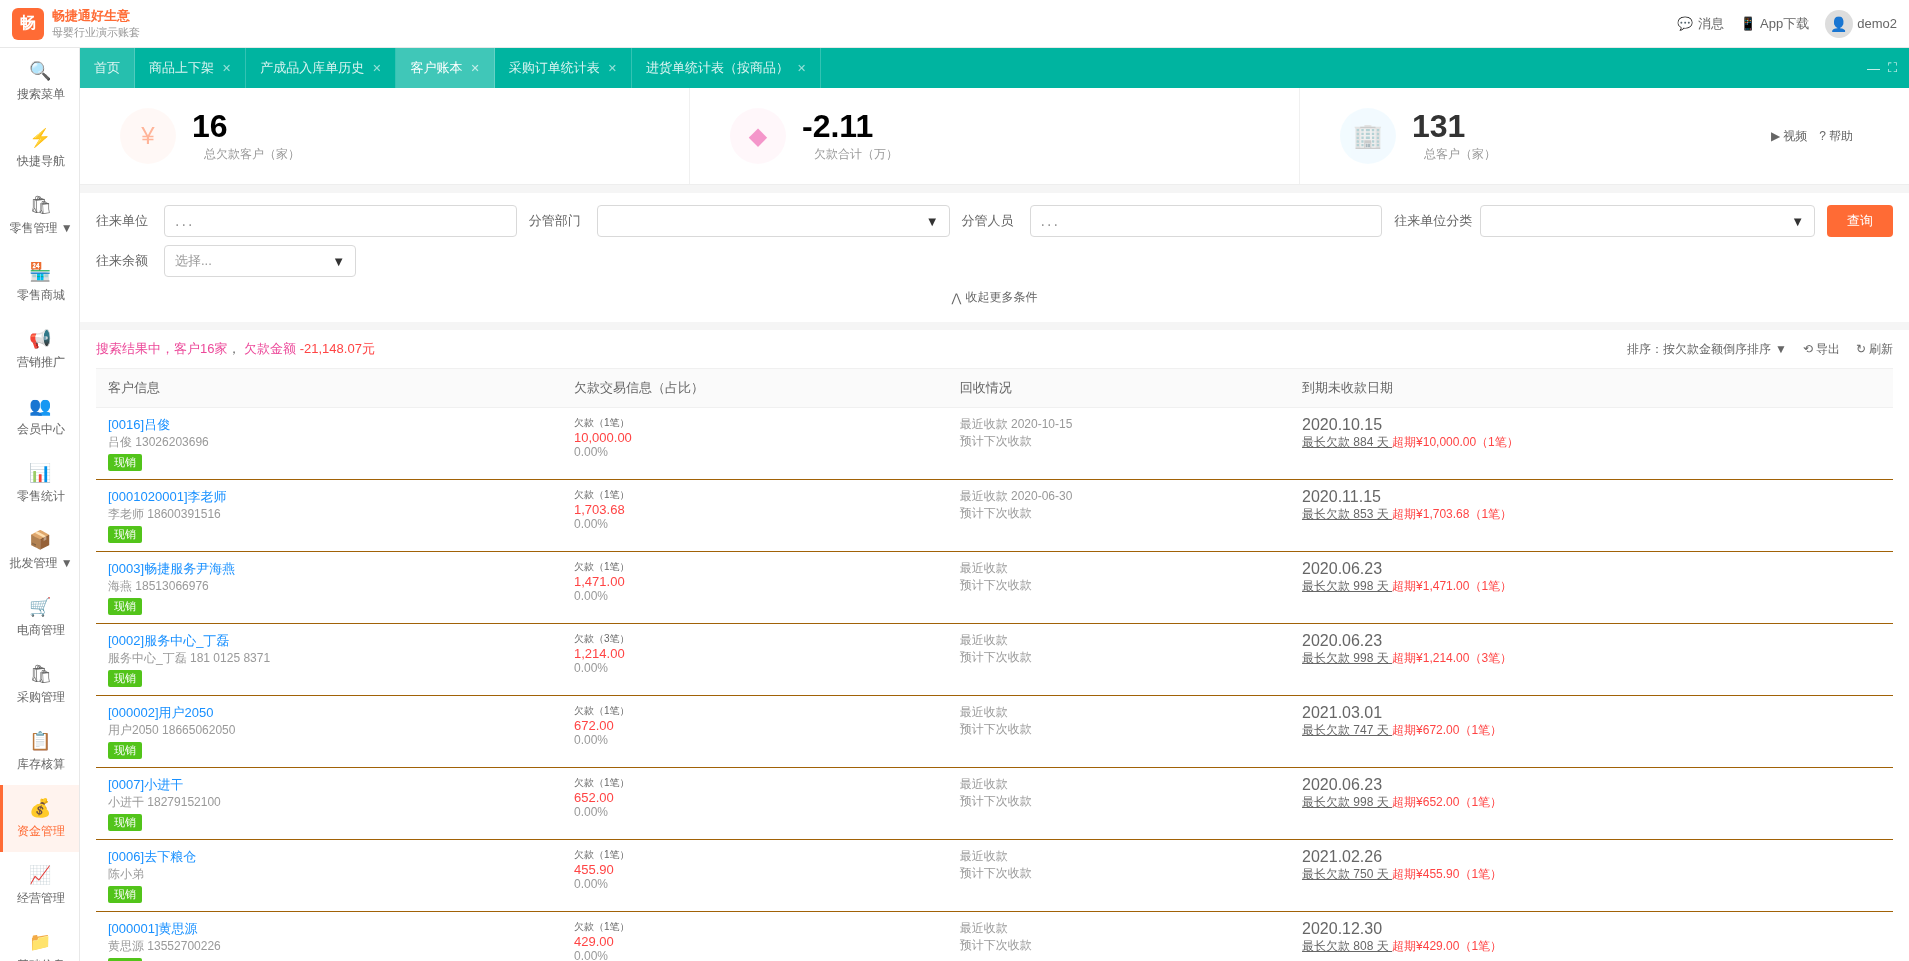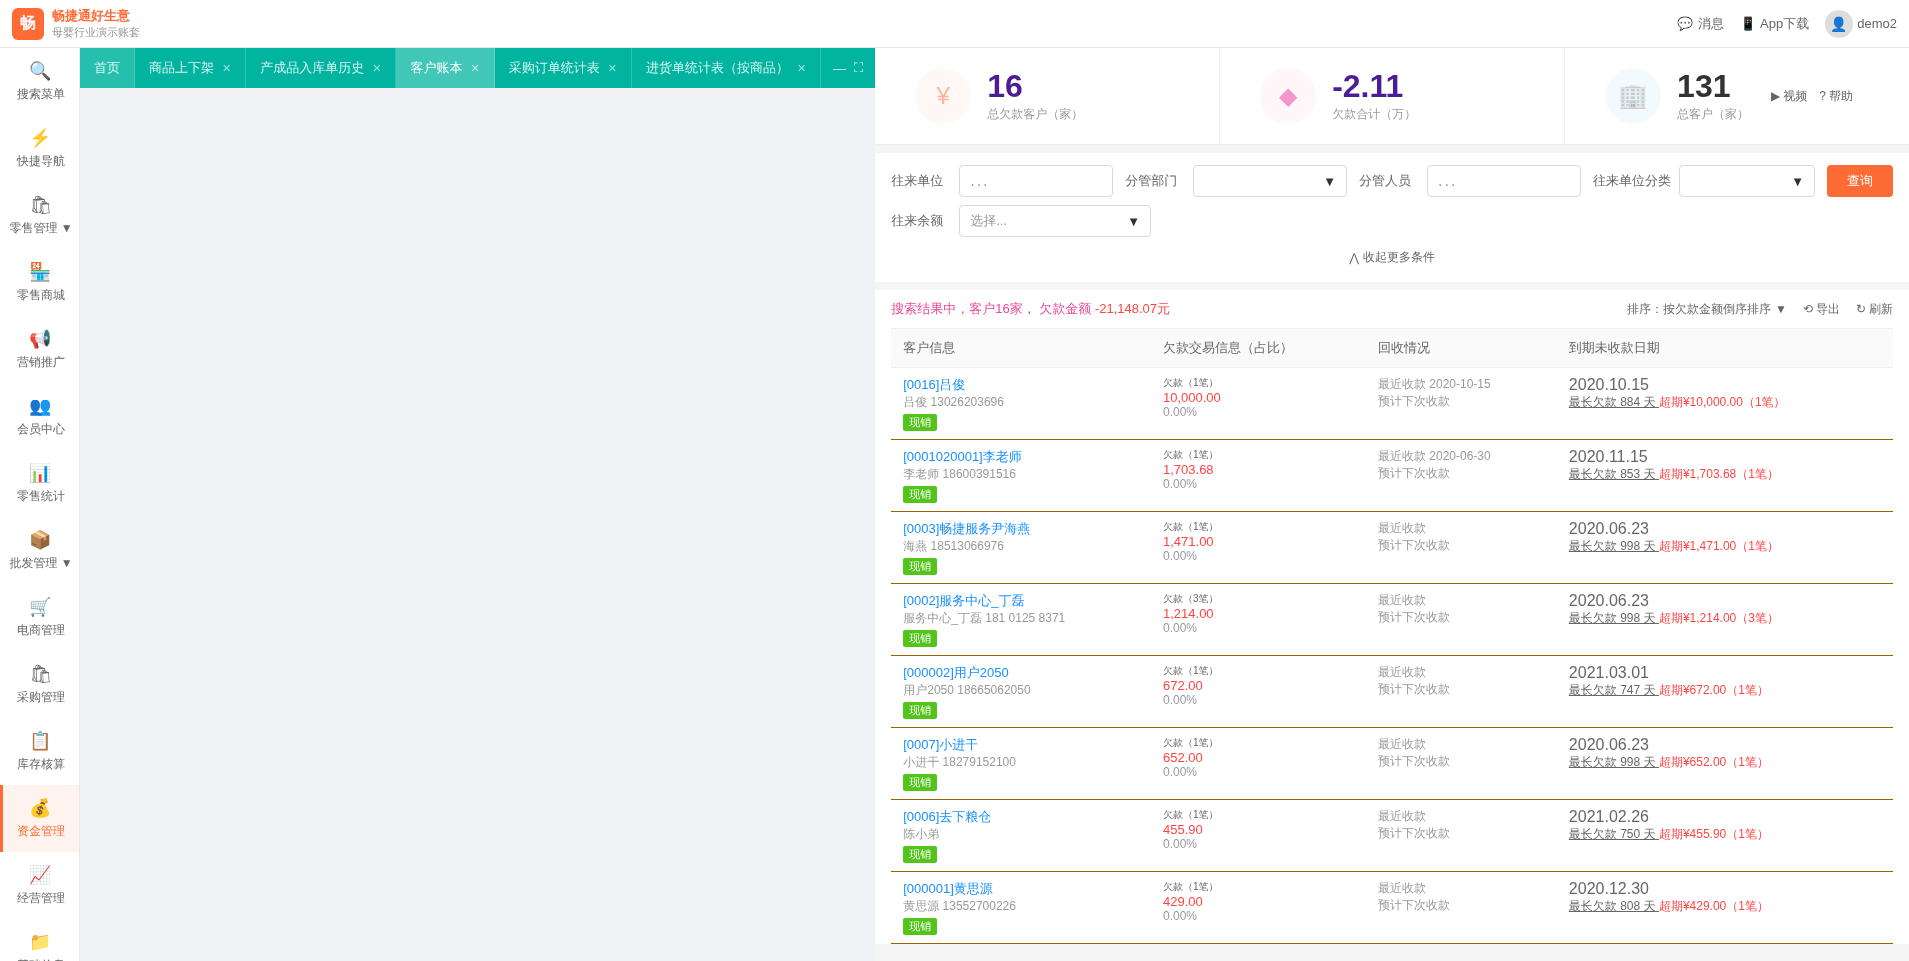--- a/index.html
+++ b/index.html
@@ -94,21 +94,21 @@
     }
     .sidebar-item .icon {
       font-size: 18px;
       margin-bottom: 4px;
     }
 
     
     .main {
       flex: 1;
       display: flex;
-      flex-direction: row;
+      flex-direction: column;
       overflow: hidden;
       justify-content: center;
     }
 
     
     .tab-bar {
       background: #00b4a0;
       display: flex;
       align-items: center;
       height: 40px;
@@ -169,26 +169,27 @@
       flex: 1;
       border-right: 1px solid #f0f0f0;
       min-height: 90px;
     }
     .summary-card:last-child { border-right: none; }
     .summary-info .value {
       font-size: 32px;
       font-weight: bold;
       line-height: 1;
     }
-    .summary-info .value.red { color: #4c1d95; }
+    .summary-info .value.red { color: #000000; }
     .summary-info .value.dark { color: #333; font-weight: 900; }
     .summary-info .label {
       font-size: 12px;
       color: #999;
       margin-top: 4px;
+      margin-left: 12px;
     }
     .summary-actions {
       margin-left: auto;
       display: flex;
       gap: 12px;
       align-items: center;
       padding-right: 16px;
       font-size: 12px;
       color: #666;
     }

